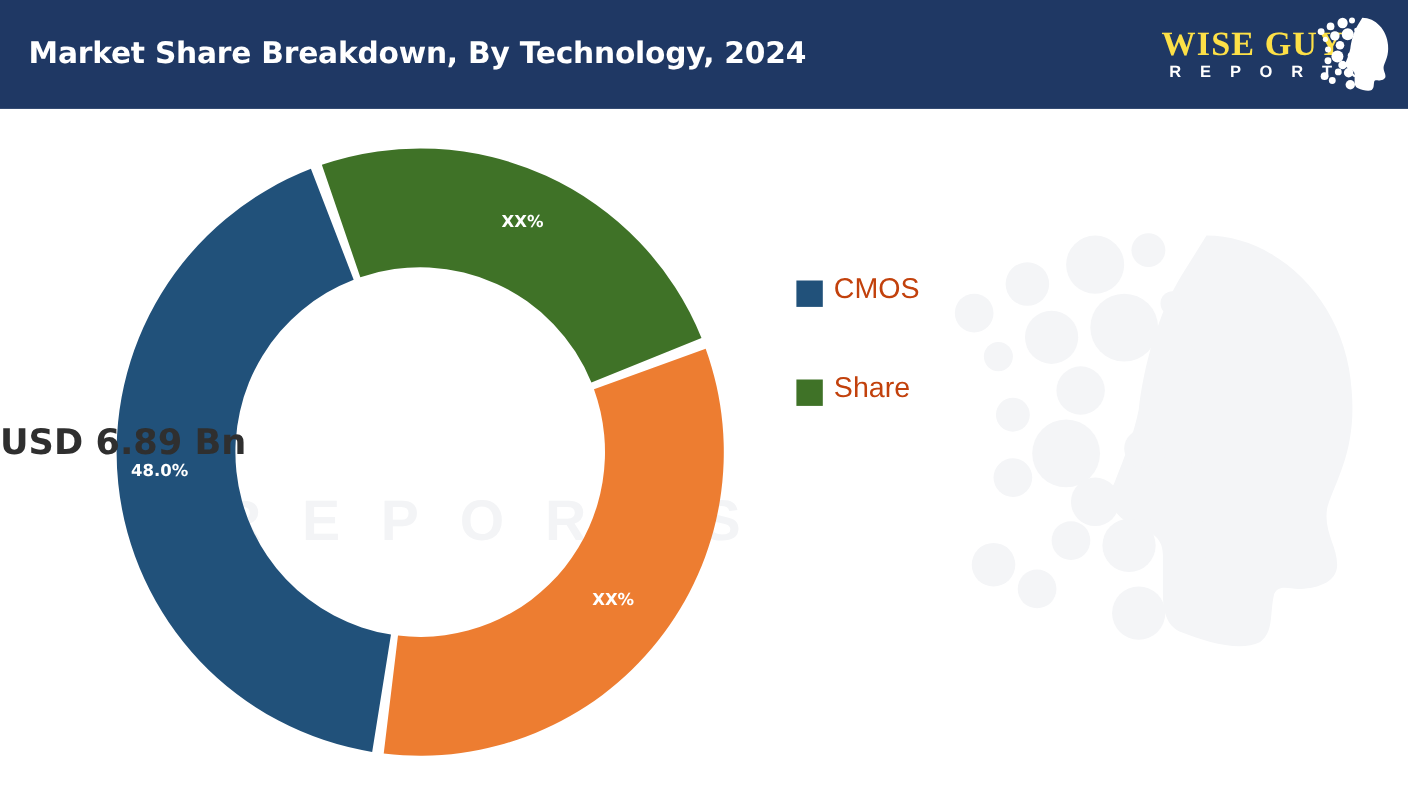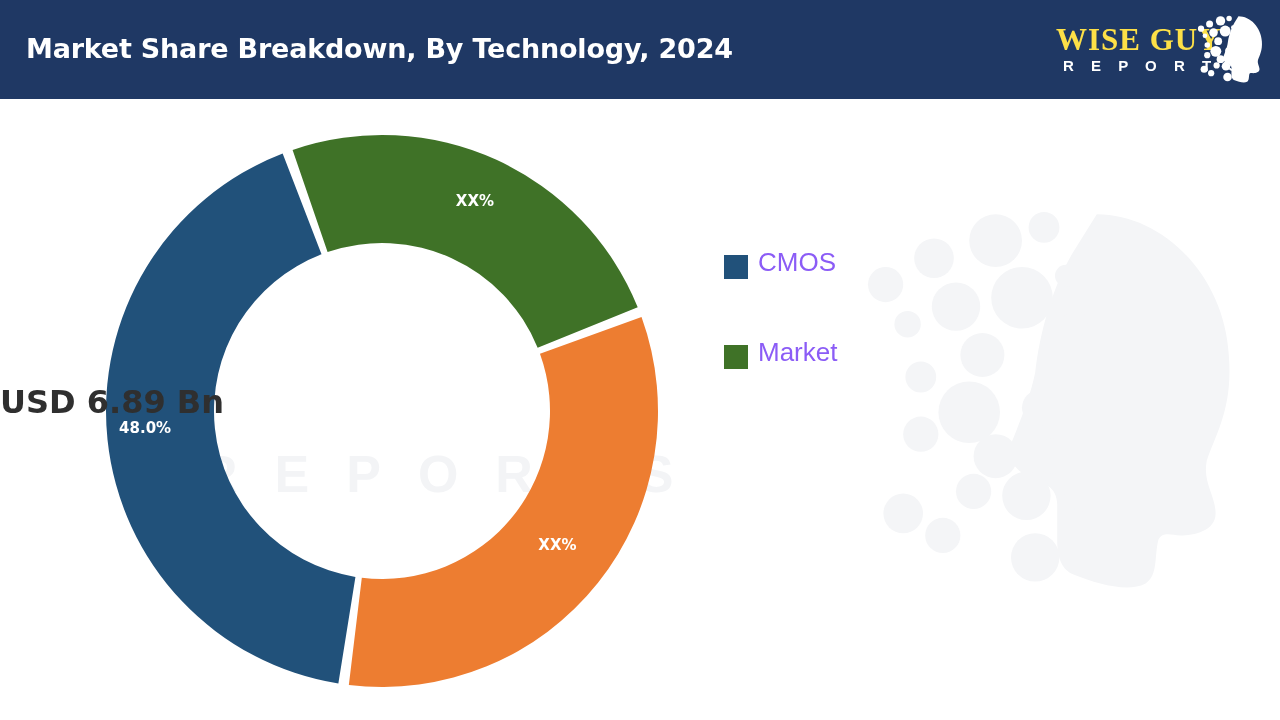--- a/index.html
+++ b/index.html
@@ -91,21 +91,21 @@
   }
   .legend-row{
     position:relative;height:90px;
   }
   .legend-swatch{
     position:absolute;left:0;top:6px;width:24px;height:24px;
   }
   .legend-text{
     position:absolute;left:34px;top:-2px;
     font-family:"Liberation Sans", sans-serif;
-    font-size:26px;color:#8b5cf6;white-space:nowrap;
+    font-size:26px;color:#c2410c;white-space:nowrap;
   }
 </style>
 </head>
 <body>
 
 <div id="header">
   <div id="page-title">Market Share Breakdown, By Technology, 2024</div>
 
   <div id="logo">
     <div class="logo-wise">WISE GUY</div>
@@ -191,16 +191,16 @@
     <div id="center-label">USD 6.89 Bn</div>
   </div>
 
   <div id="legend">
     <div class="legend-row">
       <div class="legend-swatch" id="sw0" style="background: rgb(33, 81, 122);"></div>
       <div class="legend-text">CMOS</div>
     </div>
     <div class="legend-row">
       <div class="legend-swatch" id="sw2" style="background: rgb(63, 114, 39);"></div>
-      <div class="legend-text">Market</div>
+      <div class="legend-text">Share</div>
     </div>
   </div>
 </div>
 
 </body></html>

